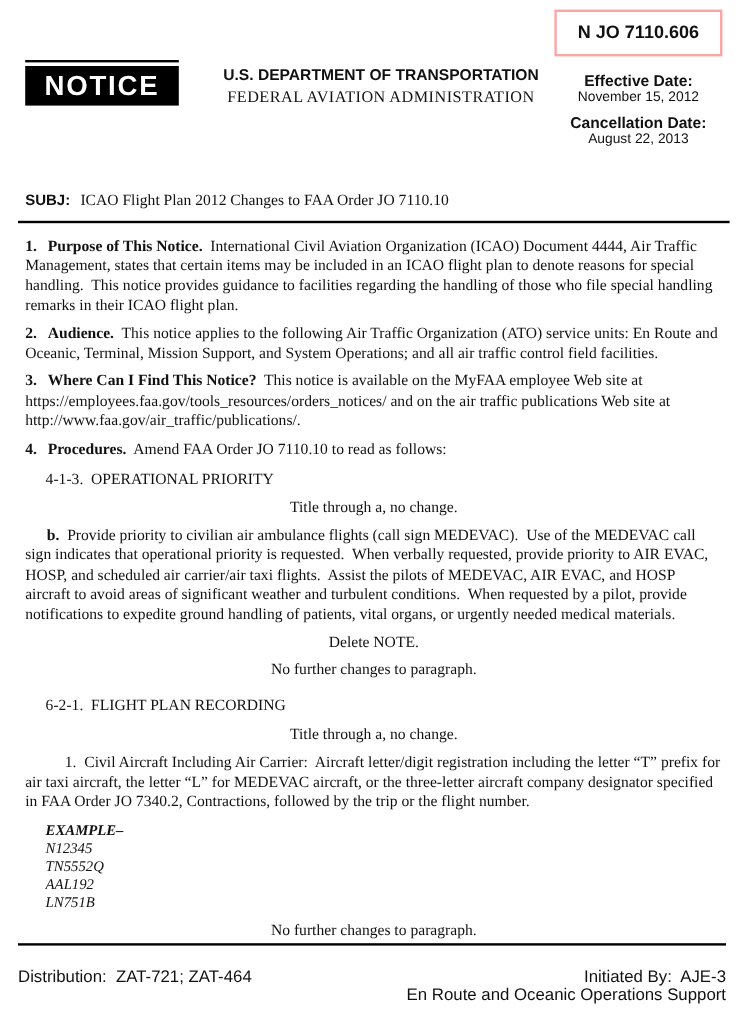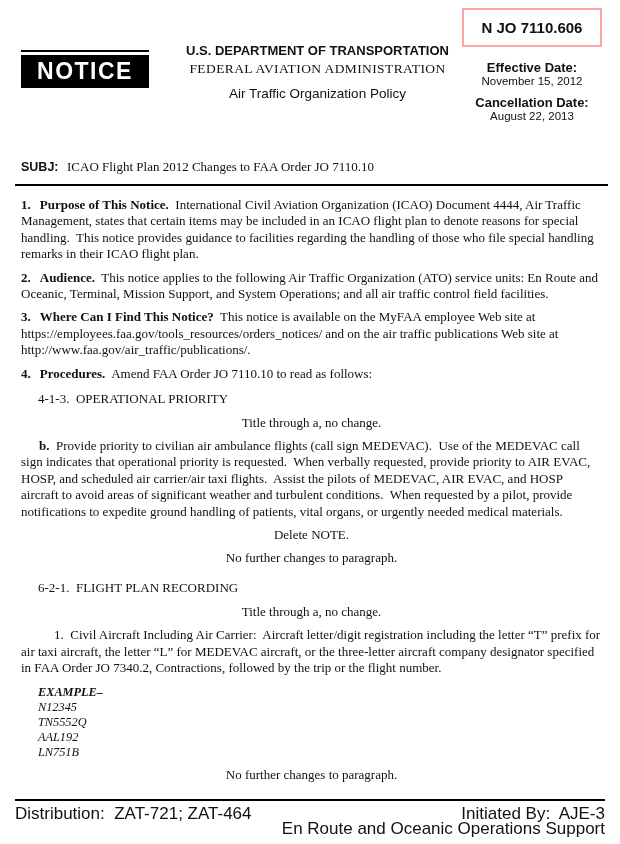--- a/index.html
+++ b/index.html
@@ -45,42 +45,41 @@
   .bold{font-weight:bold;}
   .ital{font-style:italic;}
   .sec-h{font-weight:normal;font-size:13px;margin:9px 0 8px 17px;}
   .centered{text-align:center;font-size:13px;margin:0 0 7px 0;}
   .example{margin:9px 0 8px 17px;font-style:italic;font-size:12.3px;line-height:14.8px;}
   .ex-label{font-weight:bold;}
   .note{margin:12px 0 8px 17px;font-style:italic;font-weight:bold;font-size:12.3px;line-height:14.8px;}
   
   .footer{
     position:absolute;left:15px;right:15px;bottom:8px;
-    border-top:2px solid #000;padding-top:5px;
+    border-top:2px solid #000;padding-top:18px;
     font-family:"Liberation Sans","DejaVu Sans",sans-serif;
-    font-size:17px;display:flex;justify-content:space-between;line-height:15px;
+    font-size:14px;display:flex;justify-content:space-between;line-height:15px;
   }
   .f-right{text-align:right;}
 </style>
 </head>
 <body>
 
 <div class="page">
 
   <div class="hdr">
     <div class="h-left">
       <div class="topline"></div>
       <div class="notice-box">
           <span class="pw">NOTICE</span>
         </div>
     </div>
     <div class="h-center sans">
       <div class="dept pw">U.S. DEPARTMENT OF TRANSPORTATION</div>
       <div class="agency pw" style="font-family:'Liberation Serif','DejaVu Serif',serif;">FEDERAL AVIATION ADMINISTRATION</div>
-      <div class="policy pw">Air Traffic Organization Policy</div>
     </div>
     <div class="h-right sans">
       <div class="doc-box pw">N JO 7110.606</div>
       <div class="date-label pw">Effective Date:</div>
       <div class="date-value pw">November 15, 2012</div>
       <div class="date-label pw">Cancellation Date:</div>
       <div class="date-value pw">August 22, 2013</div>
     </div>
   </div>
 

